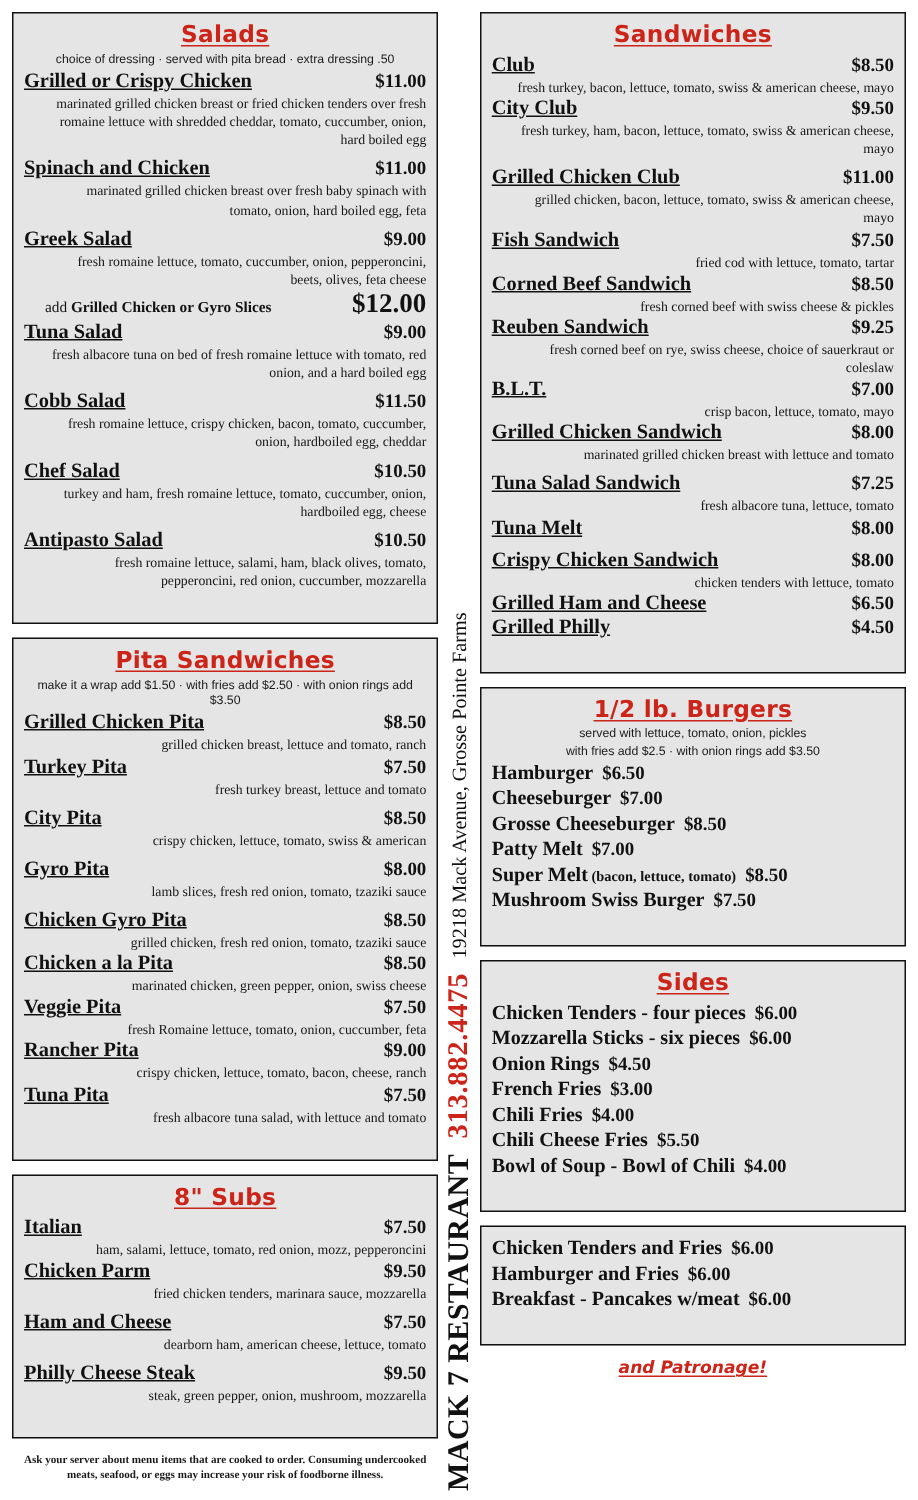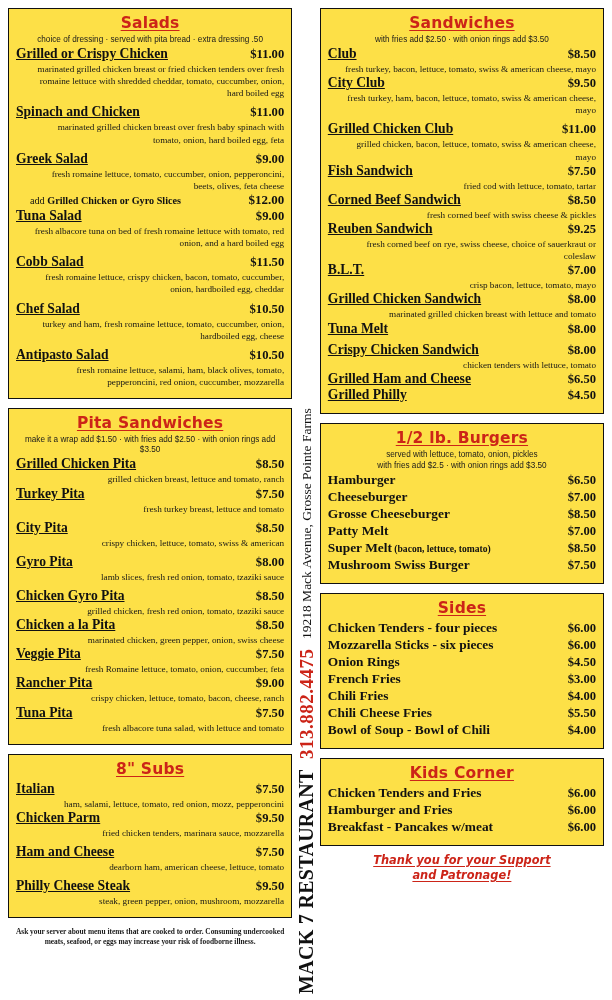--- a/index.html
+++ b/index.html
@@ -12,23 +12,23 @@
   }
   .page{position:relative;width:612px;height:1000px;box-sizing:border-box;padding:8px 8px 4px 8px;}
   .cols{display:flex;gap:0;height:984px;}
   .col{display:flex;flex-direction:column;}
   .col-left{width:288px;}
   .col-mid{width:28px;display:flex;align-items:stretch;justify-content:center;}
   .col-right{width:288px;}
 
   .card{
     border:1.5px solid #111;
-    background:#fde047;
+    background:#e5e5e5;
     box-sizing:border-box;
-    padding:5px 7px 10px 7px;
+    padding:5px 7px 22px 7px;
   }
   .card + .card{margin-top:9px;}
 
   .sec-title{
     text-align:center;
     color:#cc2418;
     font-family:"DejaVu Sans", sans-serif;
     font-weight:bold;
     font-size:15.5px;
     letter-spacing:.2px;
@@ -71,24 +71,24 @@
     font-size:9.2px;
     line-height:1.32;
     padding-left:14px;
     padding-top:1px;
     color:#161616;
     text-align:right;
   }
   .addline{padding-left:14px;}
   .addline .nm{font-size:10.2px;text-decoration:none;}
   .addline .nm .lead{font-weight:normal;}
-  .addline .pr{font-size:13px;}
+  .addline .pr{font-size:18px;}
 
   
-  .lrow{display:flex;align-items:baseline;justify-content:space-between;margin-top:1px;}
+  .lrow{display:flex;align-items:baseline;margin-top:1px;}
   .lrow .nm{font-size:13.4px;text-decoration:none;font-weight:bold;}
   .lrow .nm .paren{font-size:9.6px;font-weight:bold;}
   .lrow .pr{font-size:12.6px;}
 
   .spacer-fill{flex:1;}
 
   .disclaimer{
     text-align:center;
     font-size:7.4px;
     line-height:1.35;
@@ -321,21 +321,20 @@
         <span class="v-name">MACK 7 RESTAURANT</span>
         <span class="v-phone">313.882.4475</span>
         <span class="v-addr">19218 Mack Avenue, Grosse Pointe Farms</span>
       </div>
     </div>
 
     <div class="col col-right">
 
       <div class="card">
         <div class="sec-title">Sandwiches</div>
-        <div class="sec-note">with fries add $2.50 · with onion rings add $3.50</div>
 
         <div class="item">
           <div class="row">
               <span class="nm">Club</span>
               <span class="pr">$8.50</span>
             </div>
           <div class="desc">fresh turkey, bacon, lettuce, tomato, swiss &amp; american cheese, mayo</div>
         </div>
         <div class="item">
           <div class="row">
@@ -378,20 +377,27 @@
               <span class="pr">$7.00</span>
             </div>
           <div class="desc">crisp bacon, lettuce, tomato, mayo</div>
         </div>
         <div class="item">
           <div class="row">
               <span class="nm">Grilled Chicken Sandwich</span>
               <span class="pr">$8.00</span>
             </div>
           <div class="desc">marinated grilled chicken breast with lettuce and tomato</div>
+        </div>
+        <div class="item gap">
+          <div class="row">
+              <span class="nm">Tuna Salad Sandwich</span>
+              <span class="pr">$7.25</span>
+            </div>
+          <div class="desc">fresh albacore tuna, lettuce, tomato</div>
         </div>
         <div class="item">
           <div class="row">
               <span class="nm">Tuna Melt</span>
               <span class="pr">$8.00</span>
             </div>
         </div>
         <div class="item gap">
           <div class="row">
               <span class="nm">Crispy Chicken Sandwich</span>
@@ -470,35 +476,33 @@
             <span class="pr">$5.50</span>
           </div>
         <div class="lrow">
             <span class="nm">Bowl of Soup - Bowl of Chili</span>
             <span class="pr">$4.00</span>
           </div>
         <div class="spacer-fill"></div>
       </div>
 
       <div class="card">
-        <div class="sec-title">Kids Corner</div>
         <div class="lrow">
             <span class="nm">Chicken Tenders and Fries</span>
             <span class="pr">$6.00</span>
           </div>
         <div class="lrow">
             <span class="nm">Hamburger and Fries</span>
             <span class="pr">$6.00</span>
           </div>
         <div class="lrow">
             <span class="nm">Breakfast - Pancakes w/meat</span>
             <span class="pr">$6.00</span>
           </div>
       </div>
 
       <div class="thanks">
-        <div>Thank you for your Support</div>
         <div>and Patronage!</div>
       </div>
     </div>
 
   </div>
 </div>
 
 </body></html>

